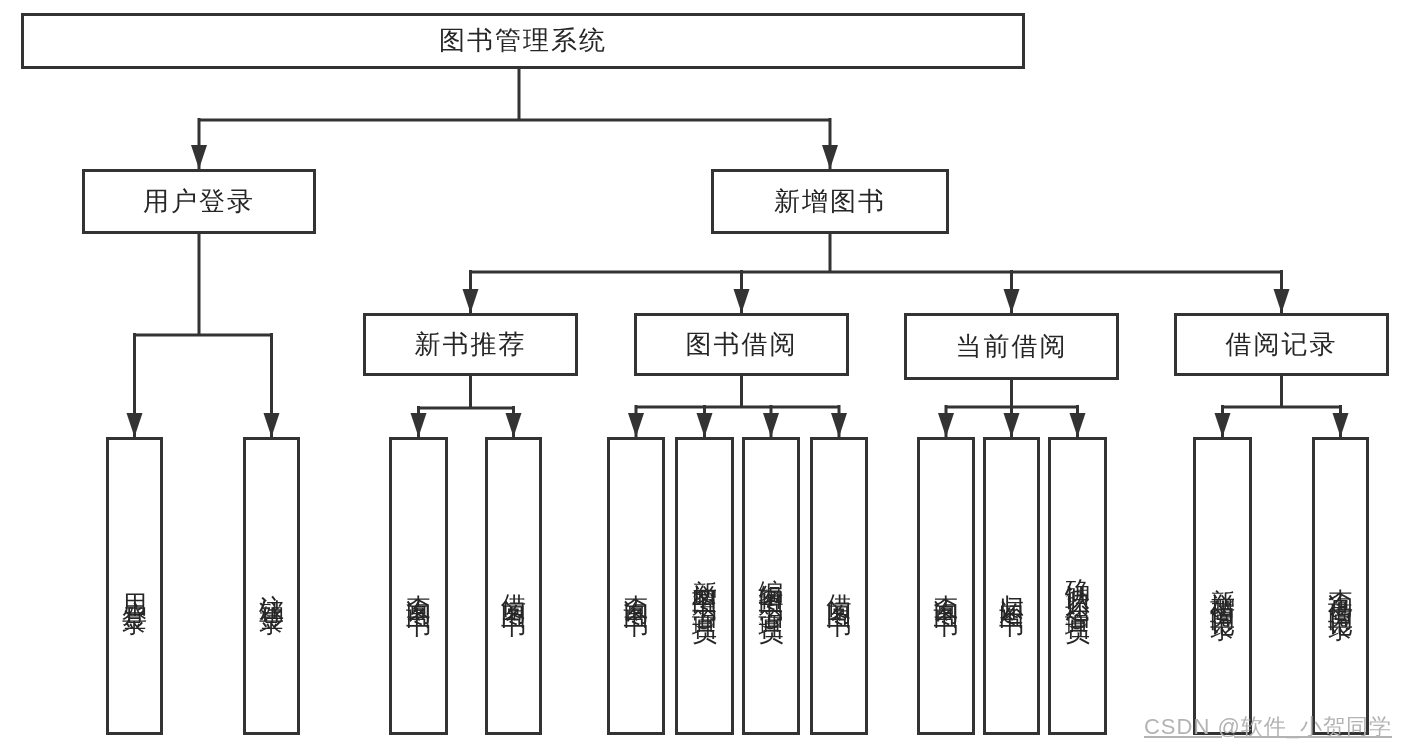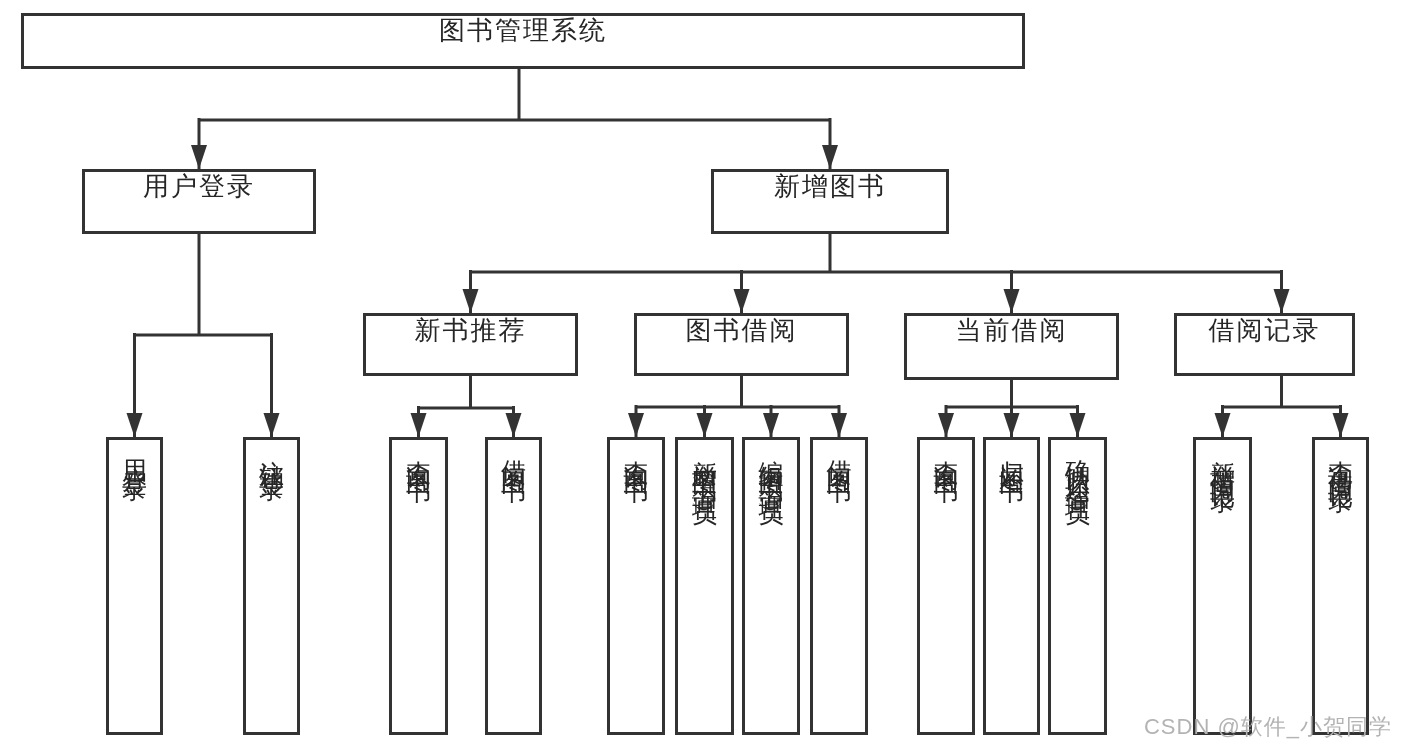--- a/index.html
+++ b/index.html
@@ -20,20 +20,21 @@
     left: 0;
     top: 0;
     z-index: 1;
   }
   .box {
     position: absolute;
     box-sizing: border-box;
     background: #ffffff;
     border: 3px solid #333333;
     display: flex;
+    align-items: center;
     justify-content: center;
     z-index: 2;
   }
   .box .lbl {
     font-size: 26px;
     color: #262626;
     letter-spacing: 2px;
     white-space: nowrap;
     line-height: 1.15;
   }
@@ -46,20 +47,21 @@
   .watermark {
     position: absolute;
     top: 714px;
     right: 13px;
     font-size: 22px;
     line-height: 26px;
     color: #b3b3b3;
     letter-spacing: 1px;
     z-index: 5;
     white-space: nowrap;
+    text-decoration: underline;
   }
 </style>
 </head>
 <body>
 
 <div class="canvas">
 
   <svg class="wires" width="1405" height="747" viewBox="0 0 1405 747">
     <defs>
       <marker id="arw" markerUnits="userSpaceOnUse" markerWidth="26" markerHeight="18" refX="24" refY="8" orient="auto">
@@ -116,21 +118,21 @@
 
   <div class="box" style="left:634px;top:313px;width:215px;height:63px">
     <span class="lbl">图书借阅</span>
   </div>
   <div class="box" style="left:363px;top:313px;width:215px;height:63px">
     <span class="lbl">新书推荐</span>
   </div>
   <div class="box" style="left:904px;top:313px;width:215px;height:67px">
     <span class="lbl">当前借阅</span>
   </div>
-  <div class="box" style="left:1174px;top:313px;width:181px;height:63px">
+  <div class="box" style="left:1174px;top:313px;width:215px;height:63px">
     <span class="lbl">借阅记录</span>
   </div>
 
   <div class="box v lv4" style="left:106px;width:57px">
     <span class="lbl">用户登录</span>
   </div>
   <div class="box v lv4" style="left:243px;width:57px">
     <span class="lbl">注销登录</span>
   </div>
 

